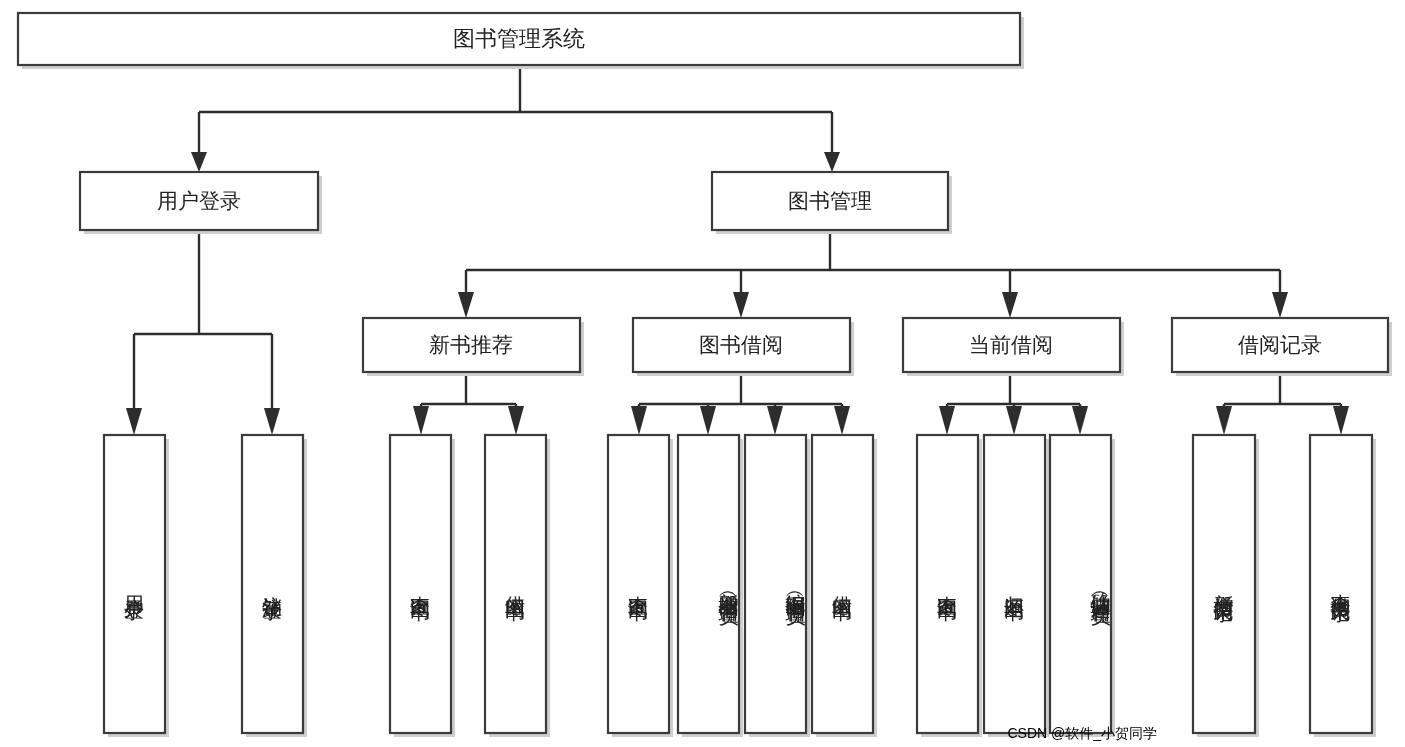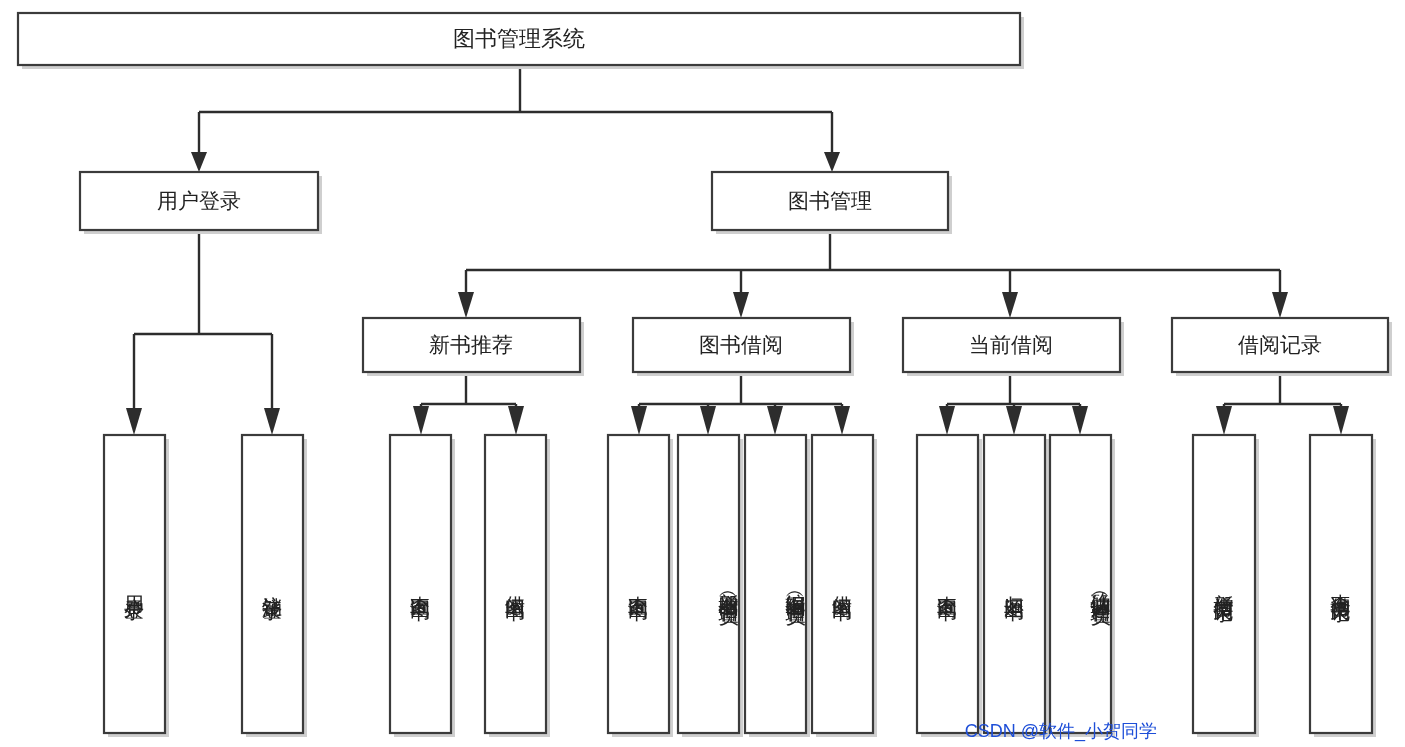--- a/index.html
+++ b/index.html
@@ -12,21 +12,21 @@
   .arrow-head{fill:#2d2d2d;stroke:none;}
   .node-label{font-family:"Liberation Sans","DejaVu Sans",sans-serif;fill:#222222;
               text-anchor:middle;dominant-baseline:middle;}
   .label-h{font-size:21px;}
   .label-h-root{font-size:22px;}
   .vlabel-wrap{position:absolute;display:flex;align-items:center;justify-content:center;
                writing-mode:vertical-rl;text-orientation:upright;
                font-size:20px;color:#222;letter-spacing:2px;line-height:1;
                font-family:"Liberation Sans","DejaVu Sans",sans-serif;
                pointer-events:none;white-space:nowrap;}
-  .watermark{position:absolute;right:6px;bottom:4px;font-size:18px;color:#1d4ed8;
+  .watermark{position:absolute;right:6px;bottom:4px;font-size:14px;color:#000000;
              font-family:"Liberation Sans","DejaVu Sans",sans-serif;white-space:nowrap;text-align:center;}
 </style>
 </head>
 <body>
 
 <div id="diagram-root">
 
   <svg class="diagram" viewBox="0 0 1405 747">
 
     <g>

